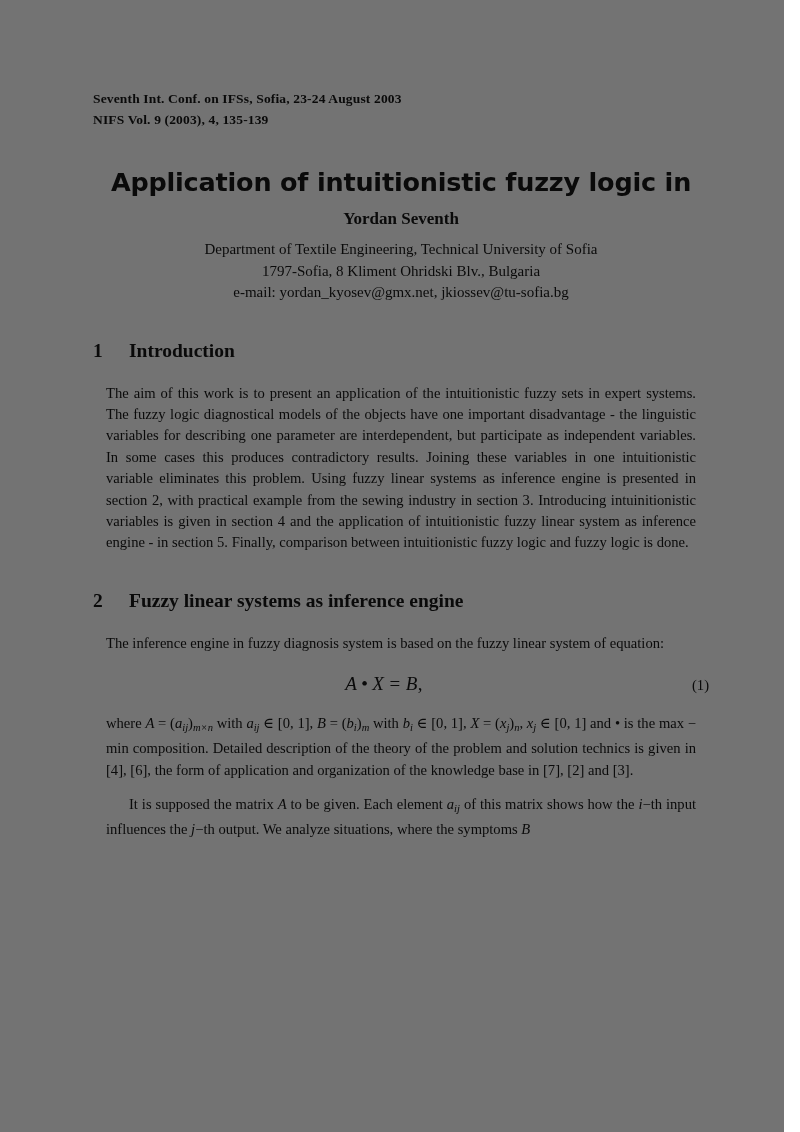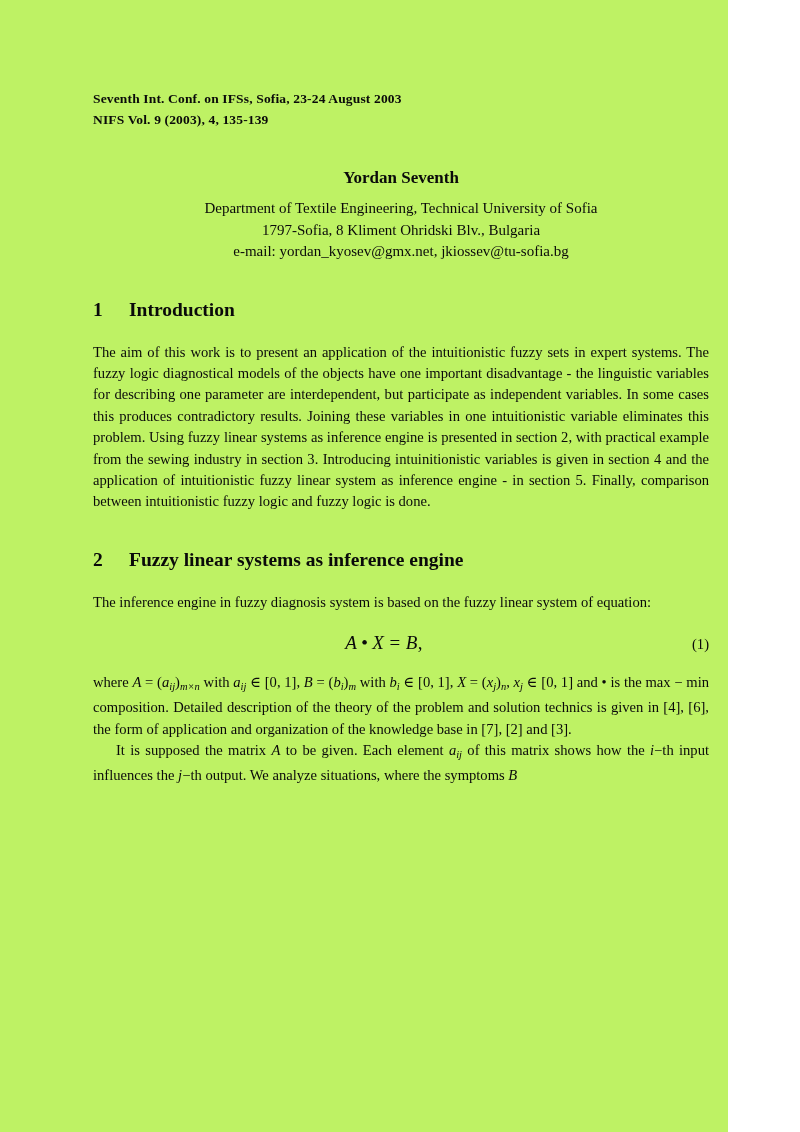--- a/index.html
+++ b/index.html
@@ -11,23 +11,23 @@
     width: 800px;
     height: 1132px;
     position: relative;
     font-family: "Liberation Serif", "DejaVu Serif", serif;
     color: #0a0a0a;
     overflow: hidden;
   }
   .page {
     position: absolute;
     left: 0; top: 0;
-    width: 728px;
+    width: 784px;
     height: 1132px;
-    background: #bef264;
+    background: #737373;
   }
   .content {
     position: absolute;
     left: 93px;
     top: 0;
     width: 616px;
   }
 
   
   .conf-header {
@@ -94,21 +94,21 @@
     width: 36px;
     flex: 0 0 36px;
   }
   .section-heading .sec-title { flex: 1 1 auto; }
 
   
   p.body {
     font-size: 14.6px;
     line-height: 21.4px;
     text-align: justify;
-    margin: 0;
+    margin: 13px;
     text-indent: 0;
     hyphens: none;
   }
   p.body.first { margin-top: 20px; }
   p.body.indent { text-indent: 23px; }
   p.body.tight { margin-top: 0; }
 
   
   .mathit {
     font-family: "Liberation Serif", "DejaVu Serif", serif;
@@ -153,20 +153,21 @@
 
 <div class="page">
   <div class="content">
 
     <div class="conf-header">
       <div>Seventh Int. Conf. on IFSs, Sofia, 23-24 August 2003</div>
       <div>NIFS Vol. 9 (2003), 4, 135-139</div>
     </div>
 
     <div class="title-block">
+      <div class="title-line">Application of intuitionistic fuzzy logic in</div>
     </div>
 
     <div class="author">Yordan Seventh</div>
 
     <div class="affiliation">
       <div>Department of Textile Engineering, Technical University of Sofia</div>
       <div>1797-Sofia, 8 Kliment Ohridski Blv., Bulgaria</div>
       <div class="email-line"><span class="email-label">e-mail:</span> <span class="email-addr">yordan_kyosev@gmx.net, jkiossev@tu-sofia.bg</span></div>
     </div>
 

